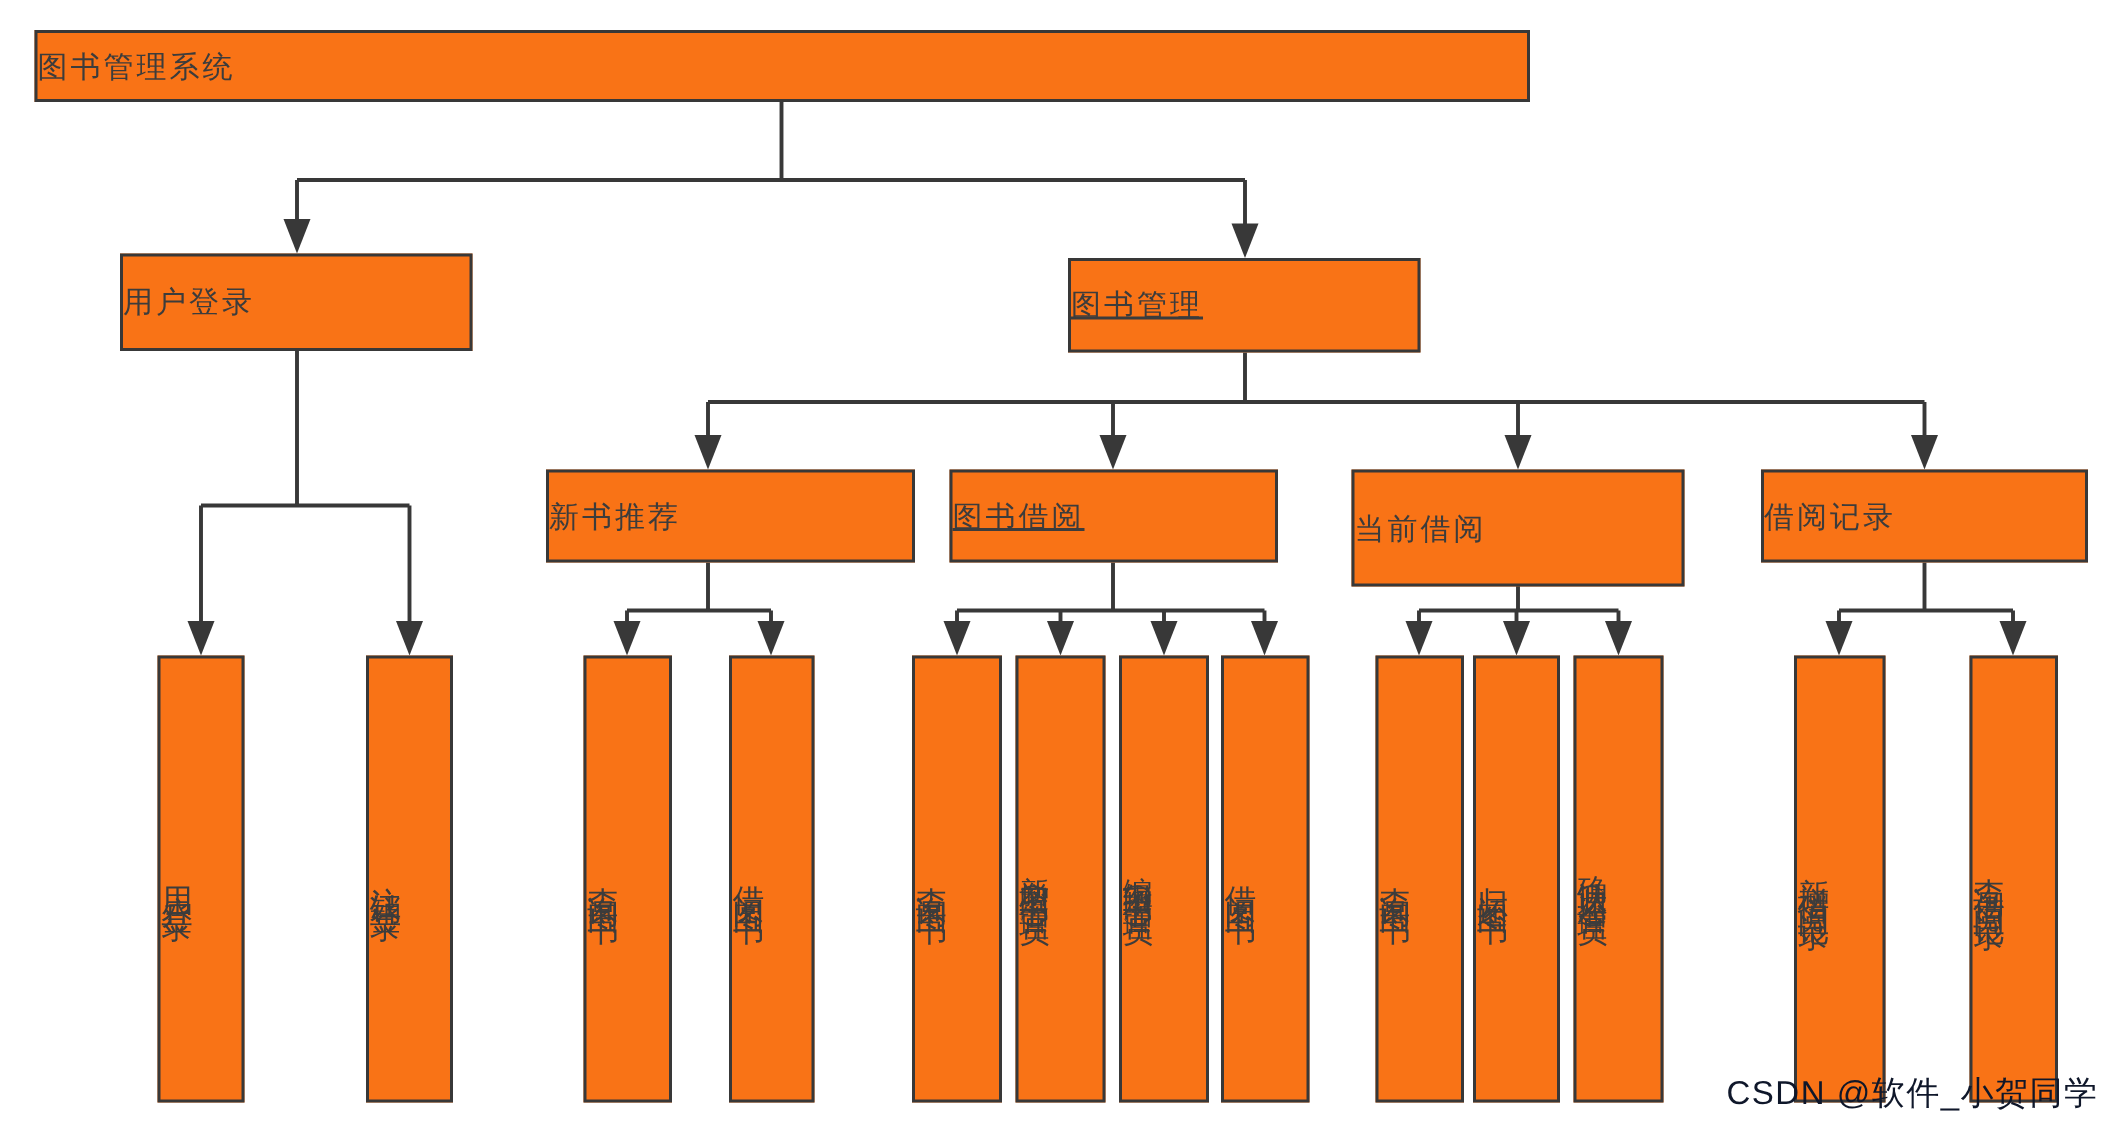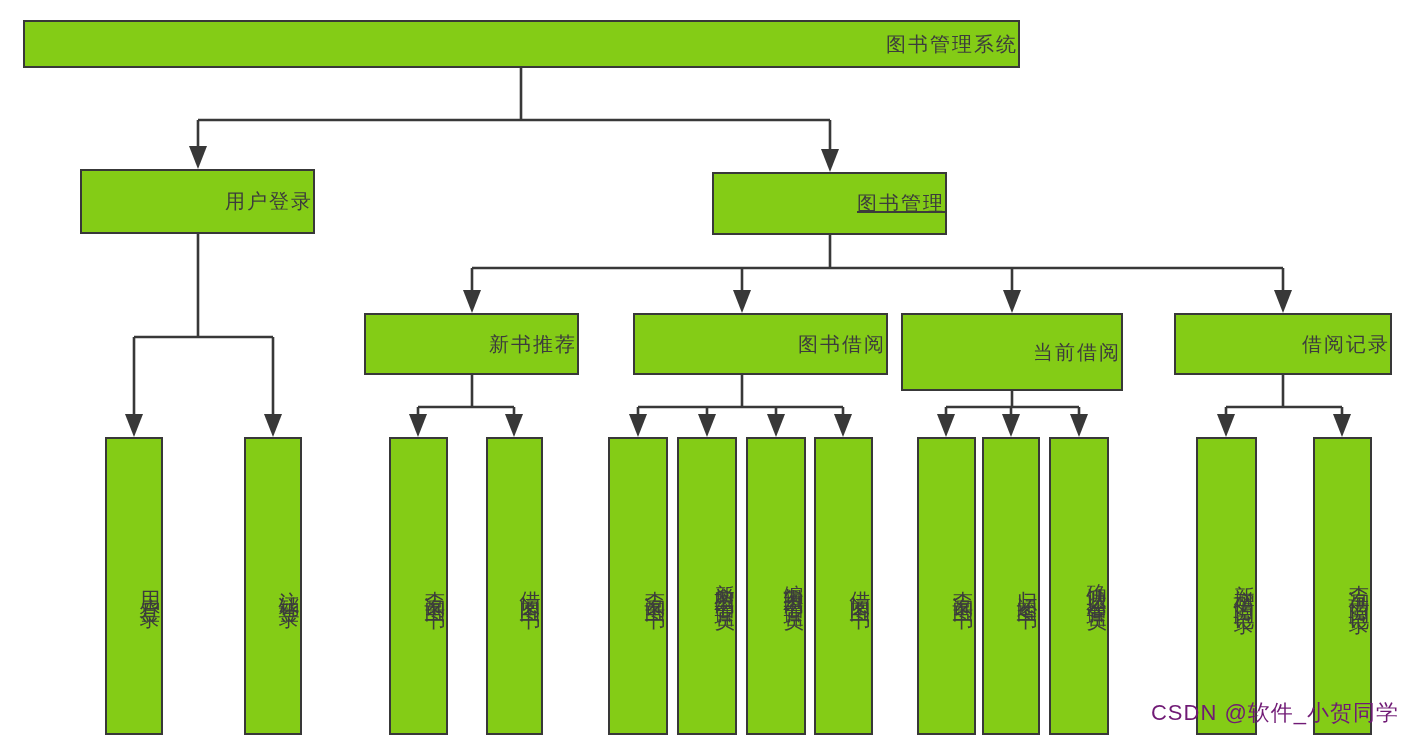--- a/index.html
+++ b/index.html
@@ -20,24 +20,24 @@
   .connectors path.line {
     fill: none;
     stroke: #383838;
     stroke-width: 2.6;
   }
   .connectors .tri { fill: #383838; }
   .node {
     position: absolute;
     box-sizing: border-box;
     border: 2.6px solid #383838;
-    background: #84cc16;
+    background: #f97316;
     display: flex;
     align-items: center;
-    justify-content: flex-end;
+    justify-content: flex-start;
   }
   .htext {
     font-size: 20px;
     letter-spacing: 2px;
     white-space: nowrap;
     color: #3c3c3c;
   }
   .vtext {
     writing-mode: vertical-lr;
     text-orientation: mixed;
@@ -45,22 +45,22 @@
     letter-spacing: 6px;
     line-height: 1;
     color: #3c3c3c;
   }
   .vtext.long { letter-spacing: 4px; font-size: 20px; }
 
   
   .root-box   { left: 23px;  top: 20px;  width: 997px; height: 48px; }
   .box-user   { left: 80px;  top: 169px; width: 235px; height: 65px; }
   .box-mgmt   { left: 712px; top: 172px; width: 235px; height: 63px; text-decoration: underline; }
-  .box-m1     { left: 364px; top: 313px; width: 215px; height: 62px; }
-  .box-m2     { left: 633px; top: 313px; width: 255px; height: 62px; }
+  .box-m1     { left: 364px; top: 313px; width: 246px; height: 62px; }
+  .box-m2     { left: 633px; top: 313px; width: 219px; height: 62px; text-decoration: underline; }
   .box-m3     { left: 901px; top: 313px; width: 222px; height: 78px; }
   .box-m4     { left: 1174px;top: 313px; width: 218px; height: 62px; }
 
   
   .leaf { top: 437px; height: 298px; }
   .n1  { left: 105px;  width: 58px; }
   .n2  { left: 244px;  width: 58px; }
   .n3  { left: 389px;  width: 59px; }
   .n4  { left: 486px;  width: 57px; }
   .n5  { left: 608px;  width: 60px; }
@@ -69,24 +69,24 @@
   .n8  { left: 814px;  width: 59px; }
   .n9  { left: 917px;  width: 59px; }
   .n10 { left: 982px;  width: 58px; }
   .n11 { left: 1049px; width: 60px; }
   .n12 { left: 1196px; width: 61px; }
   .n13 { left: 1313px; width: 59px; }
 
   .watermark {
     position: absolute;
     right: 6px;
-    top: 698px;
+    top: 714px;
     font-size: 22px;
     letter-spacing: 1px;
-    color: #701a75;
+    color: #0f172a;
     white-space: nowrap;
   }
 </style>
 </head>
 <body>
 
 <div class="canvas">
 
   <svg class="connectors" viewBox="0 0 1405 747" xmlns="http://www.w3.org/2000/svg">
     <defs>

